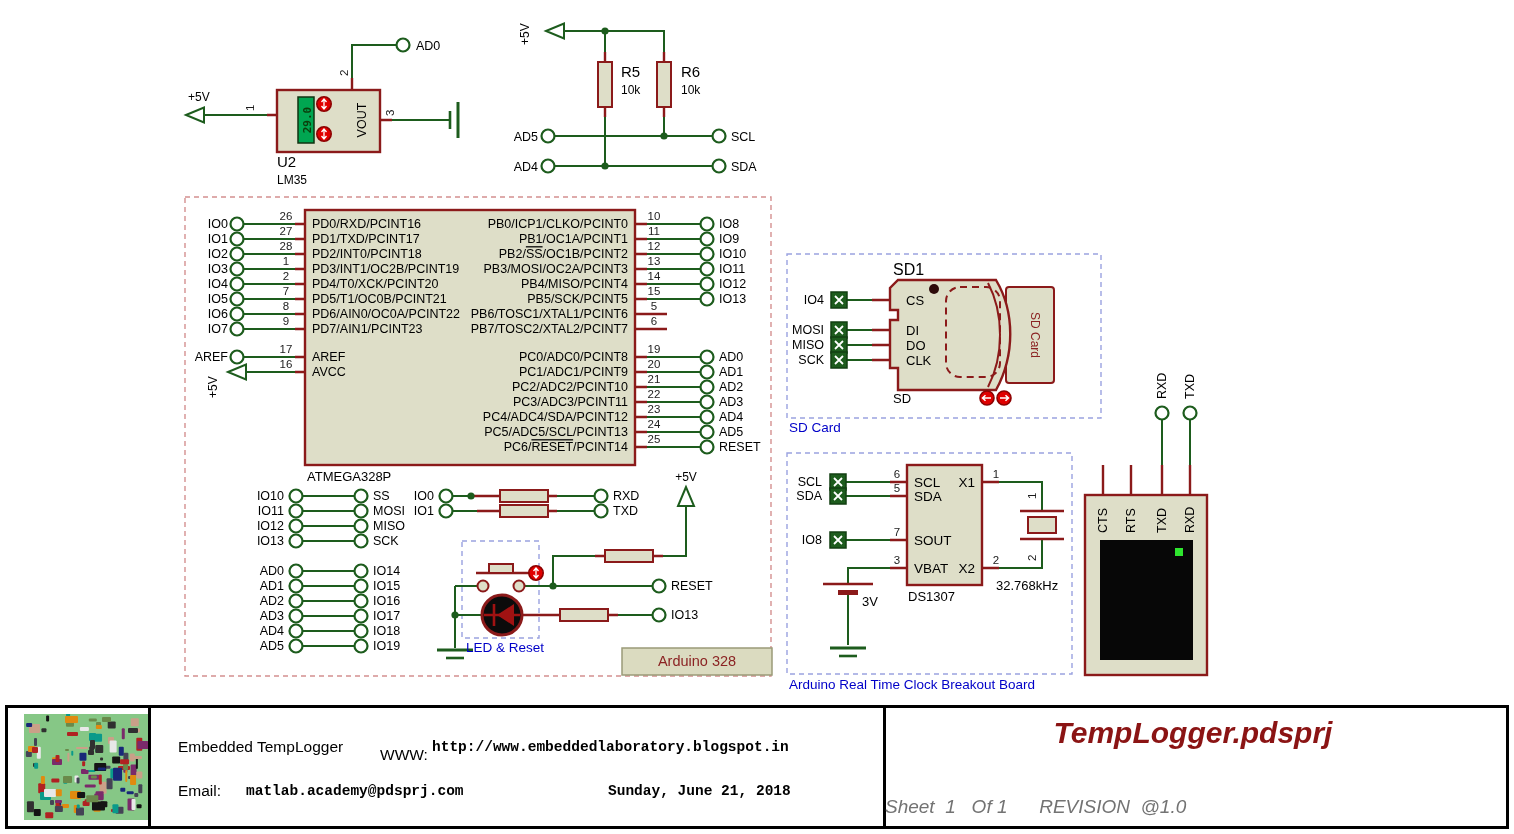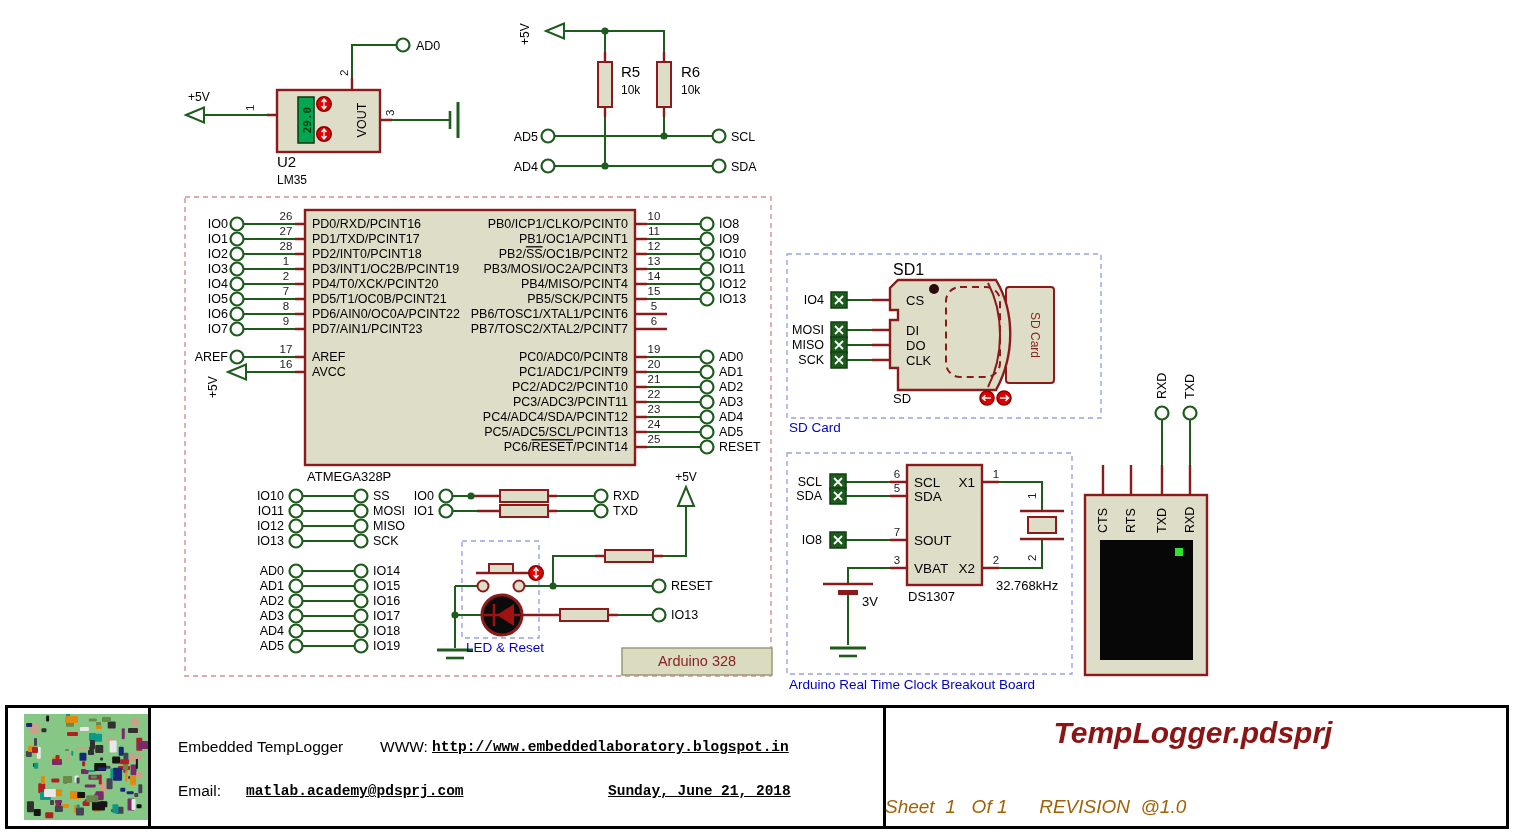--- a/index.html
+++ b/index.html
@@ -18,24 +18,24 @@
   .rw{stroke:#8b1a1a;stroke-width:2.4;fill:none;}
   .body{fill:#dedec8;stroke:#8b1a1a;stroke-width:2.4;}
   .body2{fill:#dedec8;stroke:#8b1a1a;stroke-width:2;}
   .dashp{fill:none;stroke:#d49090;stroke-width:1.4;stroke-dasharray:5 4;}
   .dashb{fill:none;stroke:#9aa2e0;stroke-width:1.4;stroke-dasharray:5 4;}
   .ov{text-decoration:overline;}
   
   .tblock{position:absolute;left:5px;top:705px;width:1498px;height:118px;border:3px solid #000;background:#fff;}
   .tb-div{position:absolute;top:0;width:3px;height:100%;background:#000;}
   .tb-text{position:absolute;font-size:15.5px;color:#000;white-space:pre;}
-  .mono{font-family:"Liberation Mono","DejaVu Sans Mono",monospace;font-weight:bold;font-size:14.5px;text-decoration:underline;}
+  .mono{font-family:"Liberation Mono","DejaVu Sans Mono",monospace;font-weight:bold;font-size:14.5px;}
   .proj-title{position:absolute;left:880px;top:8px;width:610px;text-align:center;
               font-size:30px;font-weight:bold;font-style:italic;color:#8b1414;}
-  .sheet-info{position:absolute;left:877px;top:88px;font-size:19px;font-style:italic;color:#a16207;white-space:pre;text-align:right;}
+  .sheet-info{position:absolute;left:877px;top:88px;font-size:19px;font-style:italic;color:#737373;white-space:pre;text-align:right;}
   .logo{position:absolute;left:16px;top:6px;width:124px;height:106px;background:#86c786;overflow:hidden;}
   .logo i{display:block;border-radius:1px;}
 </style>
 </head>
 <body>
 
 <div id="stage">
 <svg width="1514" height="705" viewBox="0 0 1514 705">
   <defs>
     <g id="term">
@@ -534,21 +534,21 @@
         <i style="position: absolute; left: 57.0412%; top: 29.574%; width: 8.21251px; height: 8.30845px; background: rgb(48, 48, 48); transform: rotate(90deg);"></i>
         <i style="position: absolute; left: 88.5389%; top: 39.2798%; width: 7.88457px; height: 3.09806px; background: rgb(202, 160, 136); transform: rotate(0deg);"></i>
         <i style="position: absolute; left: 84.1469%; top: 13.2615%; width: 9.88006px; height: 5.02491px; background: rgb(48, 48, 48); transform: rotate(0deg);"></i>
         <i style="position: absolute; left: 2.7775%; top: 7.30395%; width: 4.21962px; height: 6.02832px; background: rgb(24, 40, 120); transform: rotate(90deg);"></i>
         <i style="position: absolute; left: 75.3414%; top: 32.9899%; width: 8.9578px; height: 4.59574px; background: rgb(24, 40, 120); transform: rotate(90deg);"></i>
         <i style="position: absolute; left: 83.0437%; top: 72.8986%; width: 6.68739px; height: 3.18742px; background: rgb(24, 40, 120); transform: rotate(180deg);"></i>
       </div>
     <div class="tb-div" style="left:140px"></div>
     <div class="tb-div" style="left:875px"></div>
     <div class="tb-text" style="left:170px;top:30px">Embedded TempLogger</div>
-    <div class="tb-text" style="left:372px;top:30px">WWW:</div>
+    <div class="tb-text" style="left:372px;top:38px">WWW:</div>
     <div class="tb-text mono" style="left:424px;top:31px">http://www.embeddedlaboratory.blogspot.in</div>
     <div class="tb-text" style="left:170px;top:74px">Email:</div>
     <div class="tb-text mono" style="left:238px;top:75px">matlab.academy@pdsprj.com</div>
     <div class="tb-text mono" style="left:600px;top:75px">Sunday, June 21, 2018</div>
     <div class="proj-title">TempLogger.pdsprj</div>
     <div class="sheet-info">Sheet  1   Of 1      REVISION  @1.0</div>
   </div>
 </div>
 
 </body></html>

